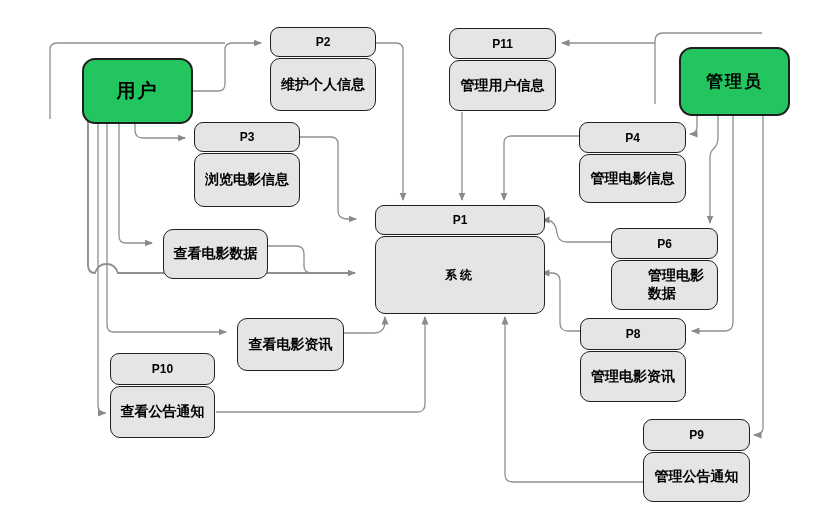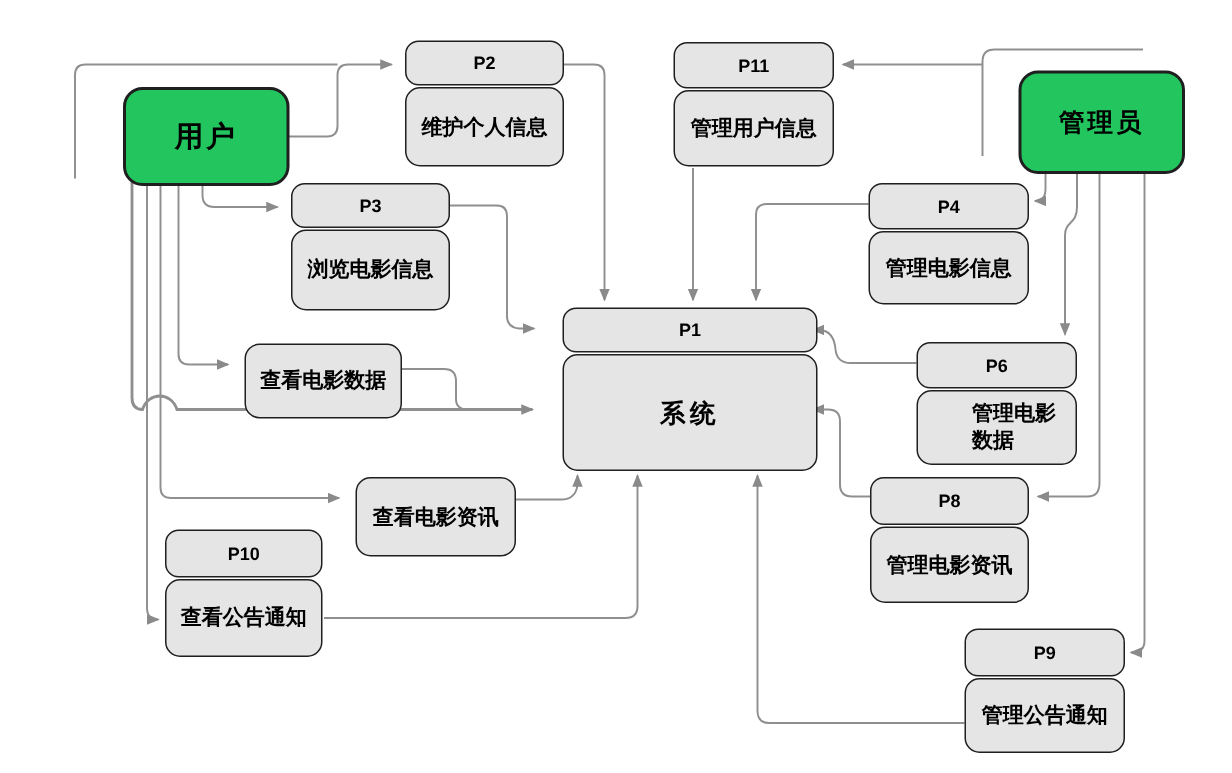--- a/index.html
+++ b/index.html
@@ -20,21 +20,21 @@
   .actor.admin { font-size:17px; }
   .pnode { position:absolute; }
   .phead, .pbody {
     background:#e5e5e5; border:1.5px solid #1f1f1f; box-sizing:border-box;
     display:flex; align-items:center; justify-content:center;
     font-weight:bold;
   }
   .phead { border-radius:9px; font-size:12px; position:relative; z-index:2; }
   .pbody { border-radius:10px; font-size:14px; margin-top:1px; position:relative; z-index:1; }
   .p1 .phead { font-size:12px; }
-  .p1 .pbody { font-size:17px; letter-spacing:3px; }
+  .p1 .pbody { font-size:12px; letter-spacing:3px; }
 </style>
 </head>
 <body>
 
 <div class="canvas">
 
   <svg class="wires" viewBox="0 0 821 515" xmlns="http://www.w3.org/2000/svg">
     <defs>
       <marker id="arr" markerWidth="10" markerHeight="8" refX="7.5" refY="3.5" orient="auto" markerUnits="userSpaceOnUse">
         <path d="M0,0 L8.5,3.5 L0,7 Z" fill="#8a8a8a"></path>

